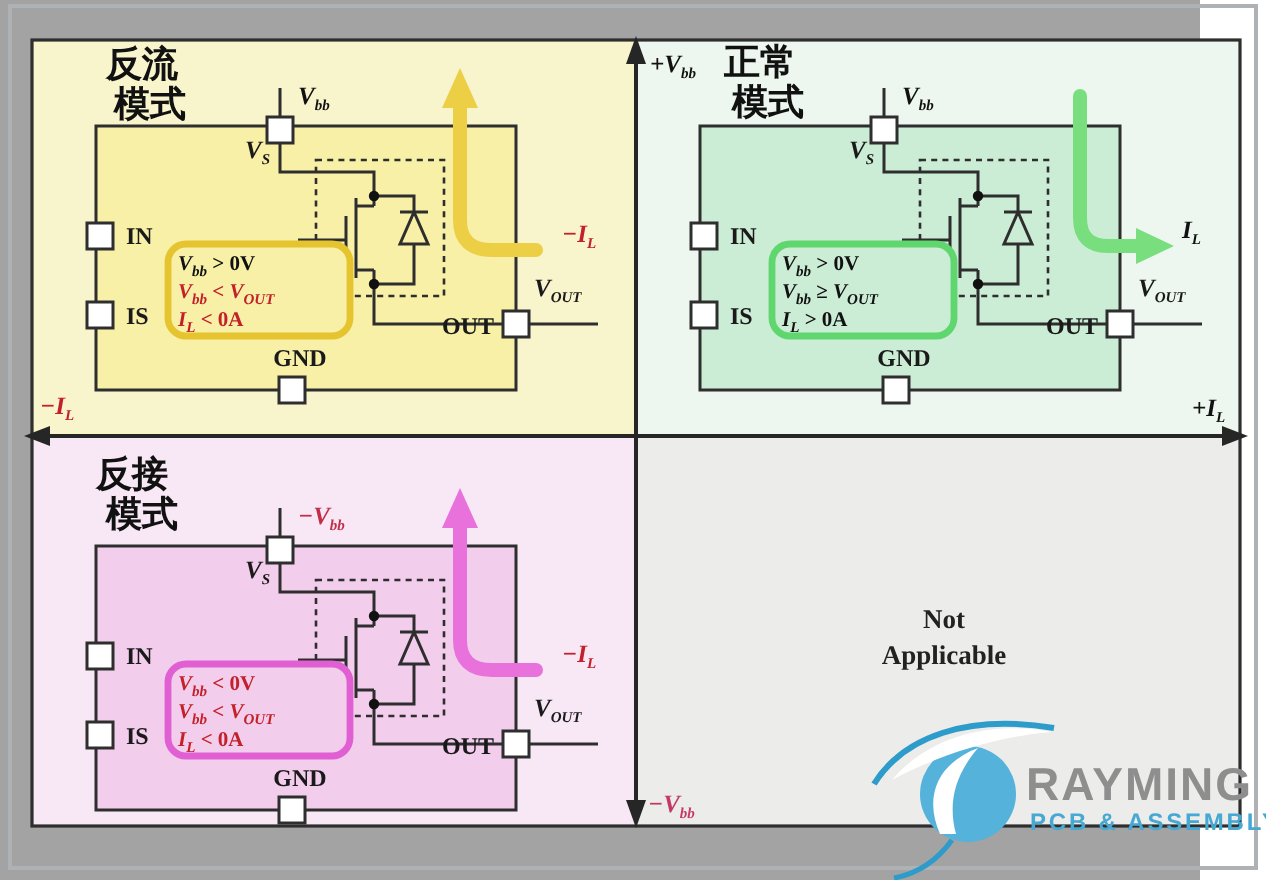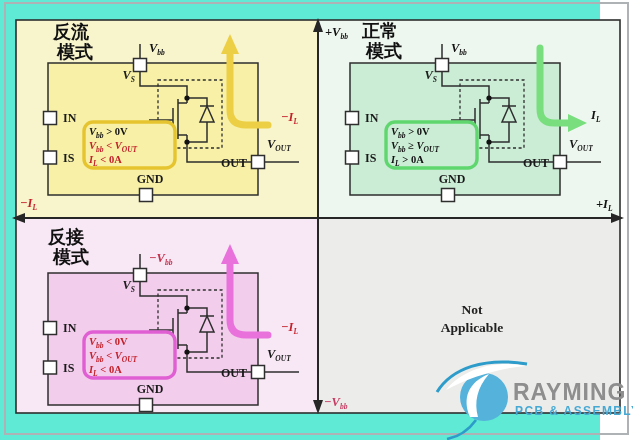--- a/index.html
+++ b/index.html
@@ -1,16 +1,16 @@
 <!DOCTYPE html>
 <html><head>
 <meta charset="utf-8">
 <style>
   html,body{margin:0;padding:0;background:#fff;}
-  .stage{position:relative;width:600px;height:440px;background:#5eead4;font-family:"Liberation Serif",serif;text-decoration:underline;}
+  .stage{position:relative;width:600px;height:440px;background:#a3a3a3;font-family:"Liberation Serif",serif;text-decoration:underline;}
   svg{display:block;}
   .wire{stroke:#2e2e2e;stroke-width:1.5;fill:none;}
   .term{fill:#ffffff;stroke:#2e2e2e;stroke-width:1.5;}
   .dash{stroke:#2e2e2e;stroke-width:1.3;fill:none;stroke-dasharray:3 2.6;}
   .dot{fill:#111;}
   .panel{stroke:#2e2e2e;stroke-width:1.5;}
   .condbox{stroke-width:3.4;}
   .pin{font:bold 12px "Liberation Serif",serif;fill:#1a1a1a;}
   .var{font:bold 12.5px "Liberation Serif",serif;}
   .cond{font:bold 10.5px "Liberation Serif",serif;}

